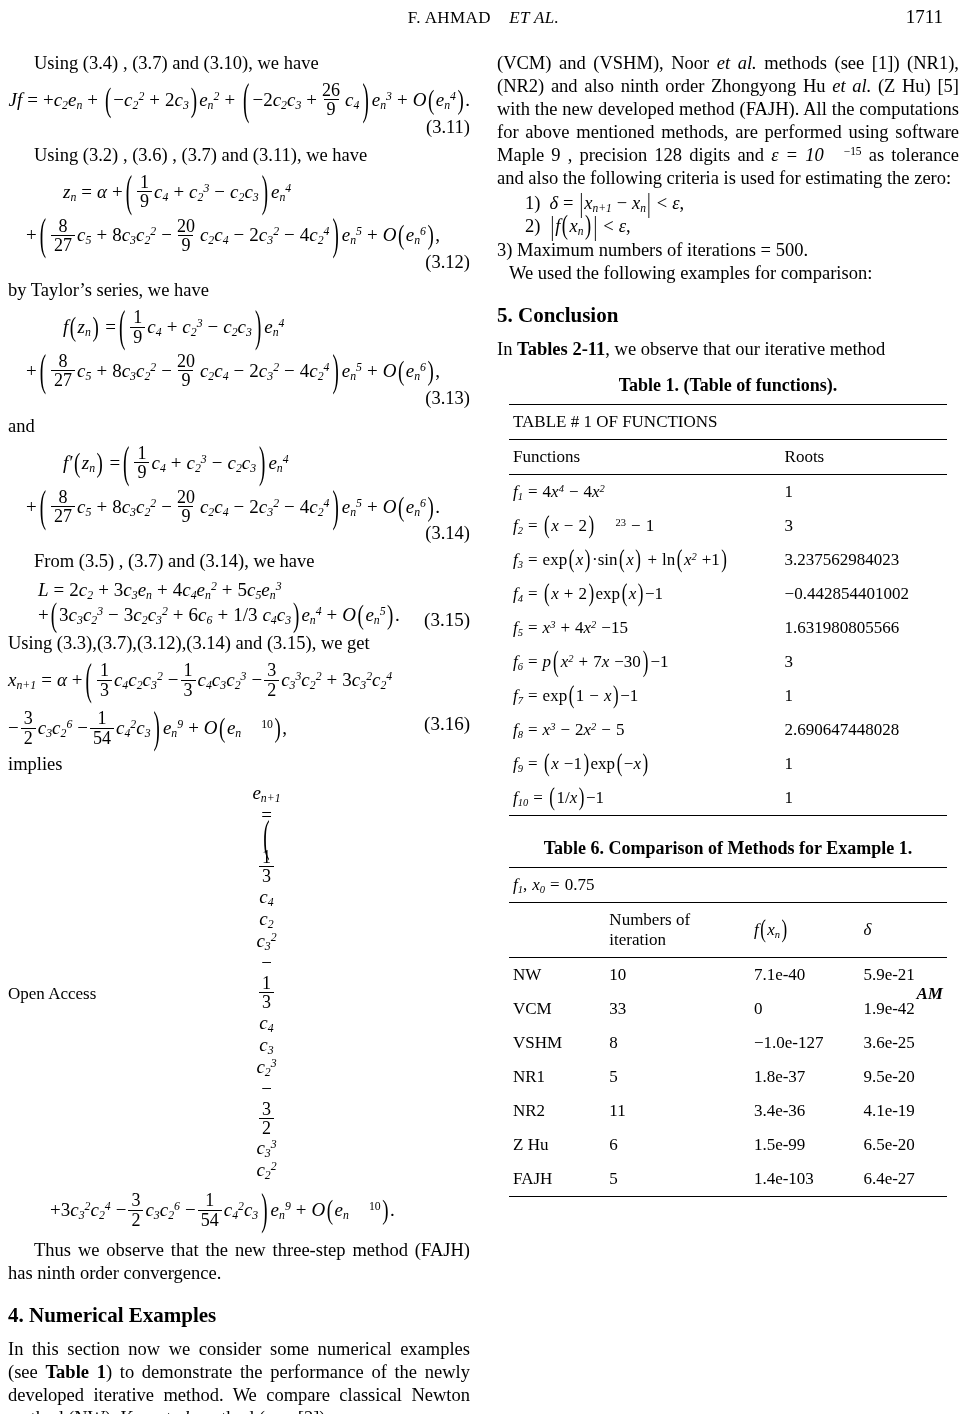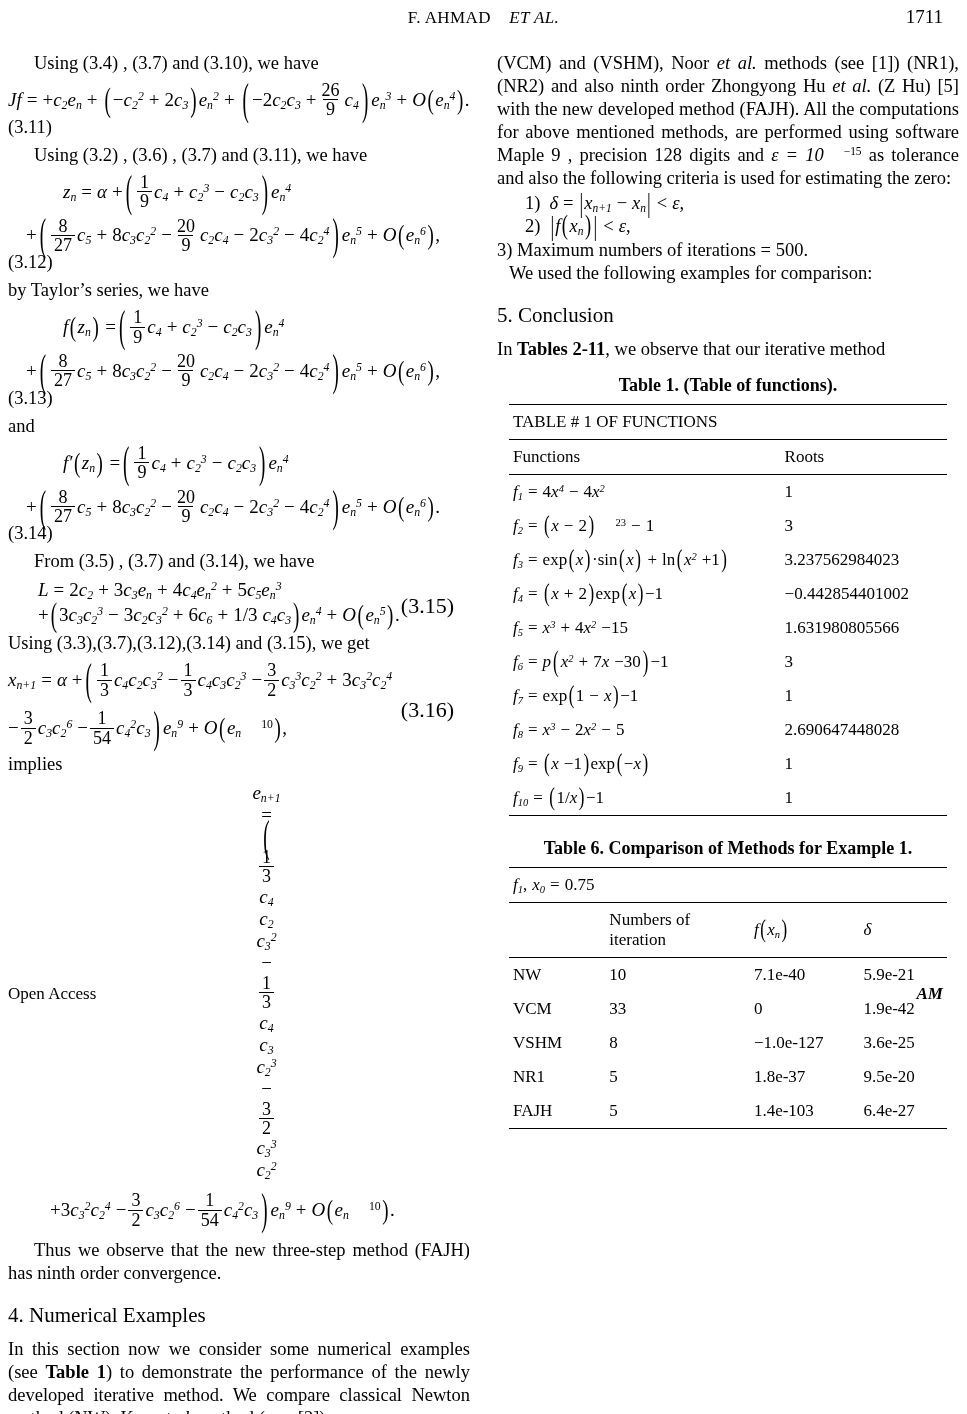--- a/index.html
+++ b/index.html
@@ -60,45 +60,46 @@
     text-align: justify;
     text-justify: inter-word;
   }
   p.indent { text-indent: 26px; }
   p.tight { margin-bottom: 0; }
   .bold { font-weight: bold; }
   .ital { font-style: italic; }
 
   h2.section {
     font-size: 21px;
-    font-weight: normal;
+    font-weight: bold;
     margin: 18px 0 10px 0;
     line-height: 1.2;
   }
 
   
   .eq-block {
     position: relative;
     margin: 6px 0 6px 0;
   }
   .eq-row {
     display: flex;
     align-items: center;
     font-family: "Liberation Serif", "DejaVu Serif", serif;
     font-size: 19px;
     white-space: nowrap;
   }
-  .eq-left { justify-content: space-between; }
+  .eq-left { justify-content: flex-end; }
   .eq-num {
     position: absolute;
-    right: 16px;
-    font-size: 22px;
+    right: 0;
+    font-size: 19px;
+    margin-top: 16px;
   }
   .eq-num-line {
-    text-align: left;
+    text-align: right;
     font-size: 18.5px;
     margin-top: -2px;
   }
   .mi { font-style: italic; }
   .mn, .mo { font-style: normal; }
   sub, sup {
     font-size: 0.62em;
     font-style: italic;
     line-height: 0;
   }
@@ -812,20 +813,32 @@
         <td class="t2-c2">−1.0e-127</td>
         <td class="t2-c3">3.6e-25</td>
       </tr>
       <tr class="fn-row">
         <td class="t2-c0">NR1</td>
         <td class="t2-c1">5</td>
         <td class="t2-c2">1.8e-37</td>
         <td class="t2-c3">9.5e-20</td>
       </tr>
       <tr class="fn-row">
+        <td class="t2-c0">NR2</td>
+        <td class="t2-c1">11</td>
+        <td class="t2-c2">3.4e-36</td>
+        <td class="t2-c3">4.1e-19</td>
+      </tr>
+      <tr class="fn-row">
+        <td class="t2-c0">Z Hu</td>
+        <td class="t2-c1">6</td>
+        <td class="t2-c2">1.5e-99</td>
+        <td class="t2-c3">6.5e-20</td>
+      </tr>
+      <tr class="fn-row">
         <td class="t2-c0 rule-bot">FAJH</td>
         <td class="t2-c1 rule-bot">5</td>
         <td class="t2-c2 rule-bot">1.4e-103</td>
         <td class="t2-c3 rule-bot">6.4e-27</td>
       </tr>
     </tbody>
       </table>
 
   </div>
 

